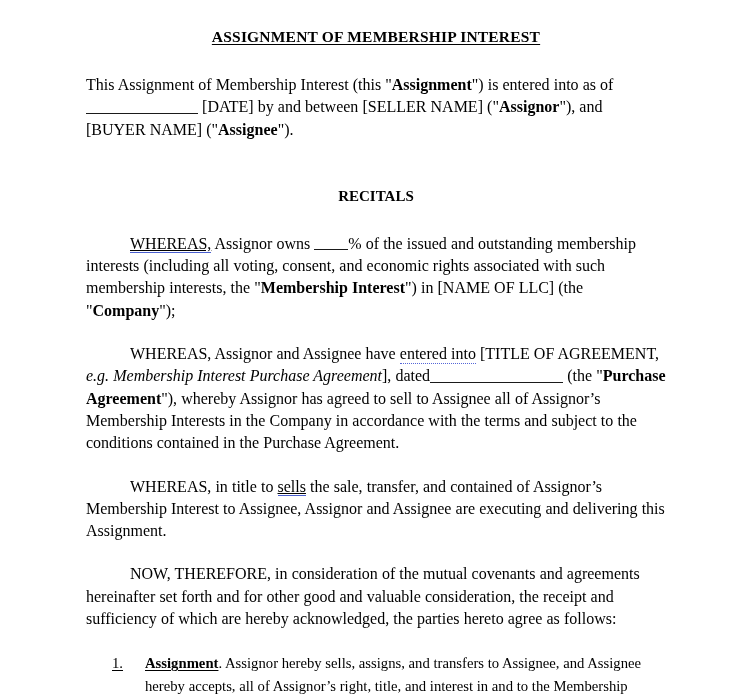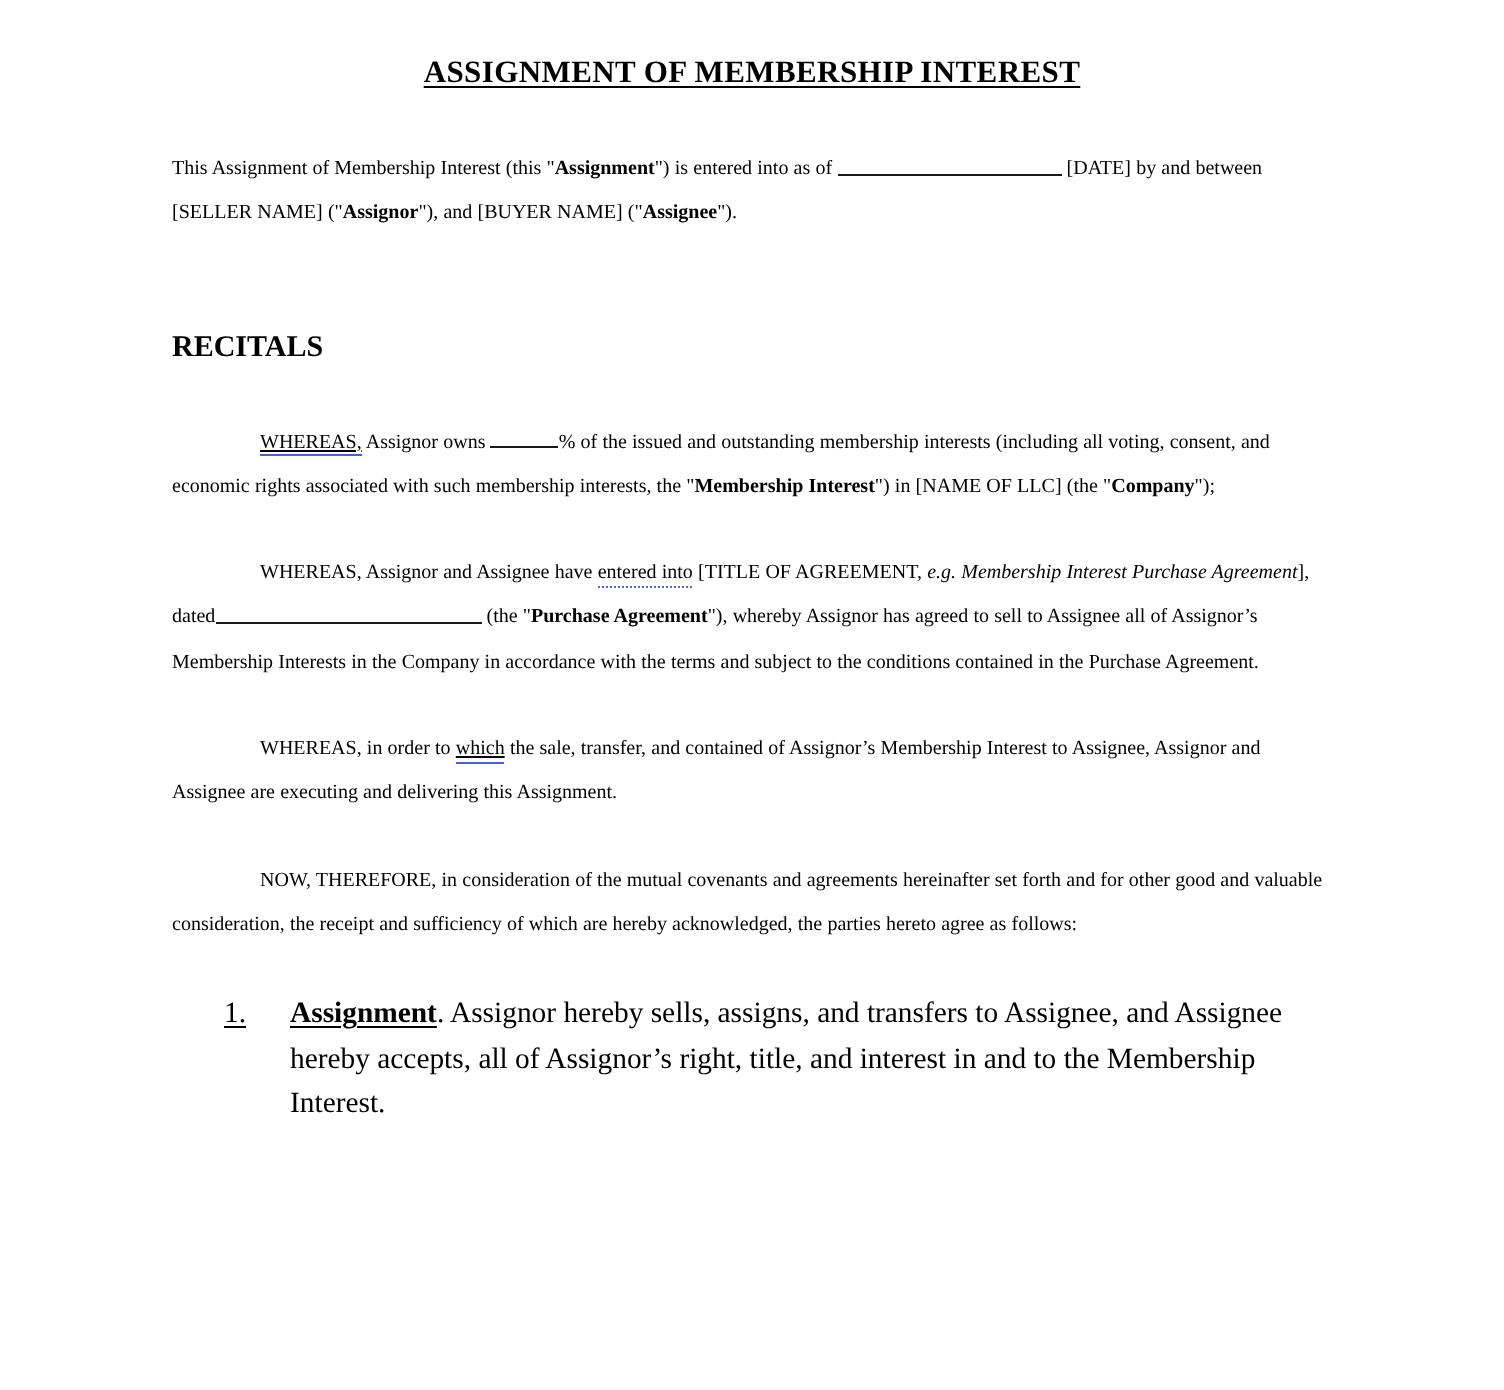--- a/index.html
+++ b/index.html
@@ -39,31 +39,31 @@
     letter-spacing: 0.2px;
     text-decoration: underline;
     text-underline-offset: 2px;
     margin: 0;
     padding-top: 26px;
     line-height: 22px;
   }
 
   
   p.para {
-    font-size: 10px;
+    font-size: 16px;
     line-height: 22.3px;
     margin: 0;
     text-align: left;
     word-spacing: 0.1px;
   }
   p.gap-1 { margin-top: 21px; }
   p.gap-2 { margin-top: 26px; }
 
   .section-heading {
-    text-align: left;
+    text-align: center;
     font-weight: bold;
     font-size: 15px;
     line-height: 22px;
     margin: 0;
     padding-top: 44px;
   }
 
   .indent { display: inline-block; width: 44px; }
 
   
@@ -126,21 +126,21 @@
     <h1 class="doc-title">ASSIGNMENT OF MEMBERSHIP INTEREST</h1>
 
     <p class="para gap-2"><span>This Assignment of Membership Interest (this "</span><span class="b">Assignment</span><span>") is entered into as of </span><span class="blank blank-date"></span><span> [DATE] by and between [SELLER NAME] ("</span><span class="b">Assignor</span><span>"), and [BUYER NAME] ("</span><span class="b">Assignee</span><span>").</span></p>
 
     <h2 class="section-heading">RECITALS</h2>
 
     <p class="para gap-2"><span class="indent"></span><span class="spell-solid">WHEREAS,</span><span> Assignor owns </span><span class="blank blank-pct"></span><span>% of the issued and outstanding membership interests (including all voting, consent, and economic rights associated with such membership interests, the "</span><span class="b">Membership Interest</span><span>") in [NAME OF LLC] (the "</span><span class="b">Company</span><span>");</span></p>
 
     <p class="para gap-1"><span class="indent"></span><span>WHEREAS, Assignor and Assignee have </span><span class="spell-dotted">entered into</span><span> [TITLE OF AGREEMENT, </span><span class="i">e.g. Membership Interest Purchase Agreement</span><span>], dated</span><span class="blank blank-dated"></span><span> (the "</span><span class="b">Purchase Agreement</span><span>"), whereby Assignor has agreed to sell to Assignee all of Assignor’s Membership Interests in the Company in accordance with the terms and subject to the conditions contained in the Purchase Agreement.</span></p>
 
-    <p class="para gap-1"><span class="indent"></span><span>WHEREAS, in order to </span><span class="spell-solid">which</span><span> the sale, transfer, and contained of Assignor’s Membership Interest to Assignee, Assignor and Assignee are executing and delivering this Assignment.</span></p>
+    <p class="para gap-1"><span class="indent"></span><span>WHEREAS, in title to </span><span class="spell-solid">sells</span><span> the sale, transfer, and contained of Assignor’s Membership Interest to Assignee, Assignor and Assignee are executing and delivering this Assignment.</span></p>
 
     <p class="para gap-1"><span class="indent"></span><span>NOW, THEREFORE, in consideration of the mutual covenants and agreements hereinafter set forth and for other good and valuable consideration, the receipt and sufficiency of which are hereby acknowledged, the parties hereto agree as follows:</span></p>
 
     <ol class="clause-list">
       <li><span class="clause-num">1.</span><span class="bu">Assignment</span><span>. Assignor hereby sells, assigns, and transfers to Assignee, and Assignee hereby accepts, all of Assignor’s right, title, and interest in and to the Membership Interest.</span></li>
     </ol>
 
   </div>
 </div>
 

